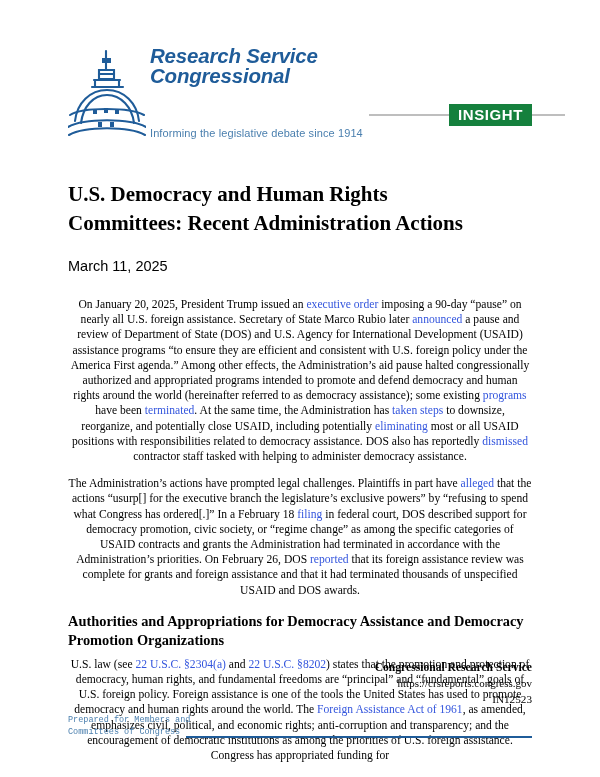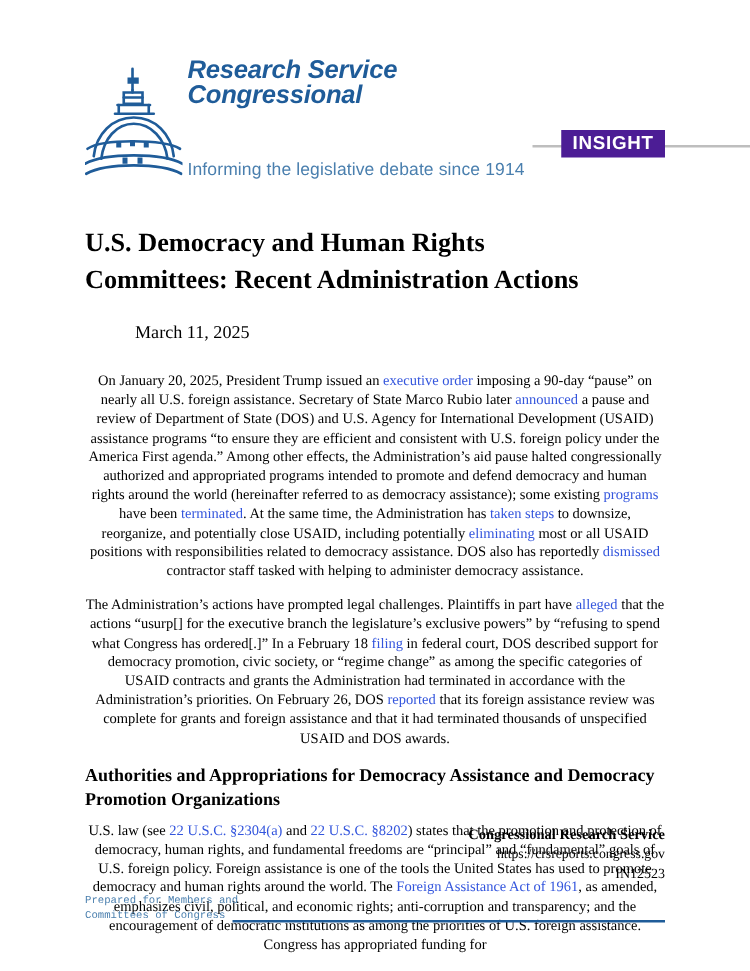--- a/index.html
+++ b/index.html
@@ -51,37 +51,37 @@
     letter-spacing: -0.2px;
     white-space: nowrap;
   }
   .tagline-row {
     display: flex;
     align-items: center;
     margin-top: 5px;
   }
   .tagline {
     font-family: "Liberation Sans", sans-serif;
-    font-size: 14px;
+    font-size: 11px;
     color: #4A7FAE;
     white-space: nowrap;
     letter-spacing: 0.1px;
     margin-top: 36px;
   }
   .tagline-rule {
     height: 2px;
     background: #BEBEBE;
     margin-left: 6px;
     width: 196px;
   }
   .insight-badge {
     position: absolute;
     right: 0;
     top: 58px;
-    background: #4c1d95;
+    background: #15803d;
     color: #ffffff;
     font-family: "Liberation Sans", sans-serif;
     font-weight: bold;
     font-size: 15px;
     letter-spacing: 0.6px;
     padding: 3px 9px 4px 9px;
     line-height: 1;
   }
 
   
@@ -93,24 +93,23 @@
     font-family: "Liberation Serif", serif;
     font-weight: bold;
     font-size: 21px;
     line-height: 29px;
     color: #000000;
   }
   .doc-date {
     position: absolute;
     left: 68px;
     top: 258px;
-    font-family: Liberation Serif, serif;
+    font-family: Liberation Sans, sans-serif;
     font-size: 14.5px;
     color: #000000;
-    margin-left: 40px;
   }
 
   
   .body-area {
     position: absolute;
     left: 68px;
     top: 297px;
     width: 464px;
   }
   p.para {

